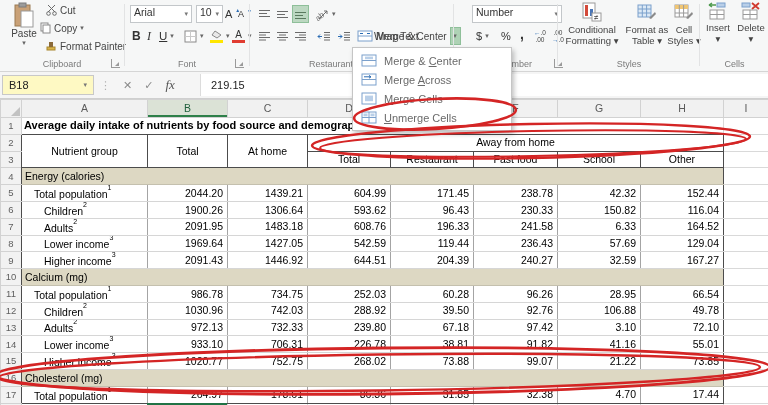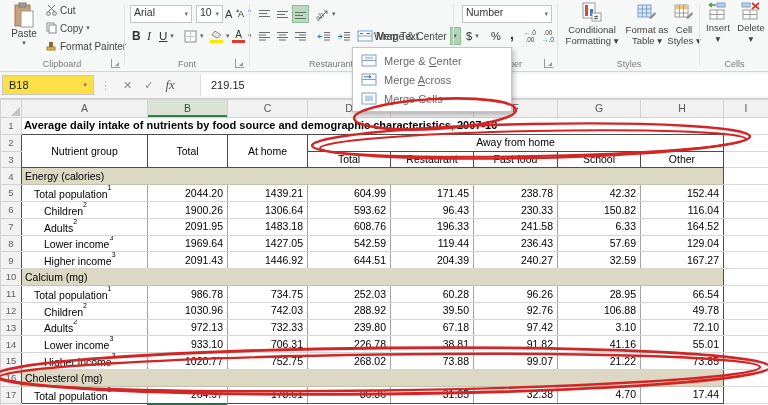--- a/index.html
+++ b/index.html
@@ -27,21 +27,21 @@
   .decbtn { display:flex; flex-direction:column; font-size:6.5px; line-height:7px; color:#444; text-align:center; }
   .decbtn .bluearr { color:#2b6cb3; }
   .glyph-b { font-weight:bold; font-size:12px; color:#333; }
   .glyph-i { font-style:italic; font-family:"Liberation Serif",serif; font-size:12px; color:#333; }
   .glyph-u { text-decoration:underline; font-size:11.5px; color:#333; }
   .colorbar { display:flex; flex-direction:column; align-items:center; line-height:9px; font-size:10px; color:#333; }
   .colorbar .bar { width:13px; height:3px; margin-top:1px; }
 
   
   .fbar { position:absolute; left:0; top:72px; width:768px; height:27px; background:#f5f5f5; border-bottom:1px solid #cfcfcf; z-index:9; }
-  .namebox { position:absolute; left:2px; top:3px; width:92px; height:20px; background:#fde047; border:1px solid #c8c8c8; display:flex; align-items:center; font-size:11px; color:#222; padding:0 6px; }
+  .namebox { position:absolute; left:2px; top:3px; width:92px; height:20px; background:#fef9c3; border:1px solid #c8c8c8; display:flex; align-items:center; font-size:11px; color:#222; padding:0 6px; }
   .namebox .dd { margin-left:auto; font-size:7px; color:#777; }
   .fbtns { position:absolute; left:100px; top:3px; height:20px; display:flex; align-items:center; gap:12px; font-size:11px; color:#8a8a8a; }
   .fx { font-style:italic; font-family:"Liberation Serif",serif; font-size:13px; color:#555; }
   .ffield { position:absolute; left:200px; top:2px; width:568px; height:22px; background:#fff; border-left:1px solid #dcdcdc; display:flex; align-items:center; font-size:11px; color:#222; padding-left:10px; }
 
   
   .sheet { position:absolute; left:0; top:99px; width:768px; height:306px; overflow:hidden; background:#fff; z-index:1; }
   table { border-collapse:collapse; table-layout:fixed; width:768px; }
   td { height:16.8px; padding:0 3px; font-size:10.5px; color:#000; white-space:nowrap; overflow:hidden; vertical-align:middle; line-height:1; }
   tr.hr td { height:18px; }
@@ -90,21 +90,21 @@
         <span class="dd" style="font-size:7px;color:#666;">▾</span>
       </div>
       <div class="rbtn" style="left:46px;top:4px;">
         <svg width="11" height="12" viewBox="0 0 11 12">
           <path d="M2,1 L9,8 M9,1 L2,8" stroke="#6b6b6b" fill="none"></path>
           <circle cx="2.5" cy="9.5" r="1.8" stroke="#6b6b6b" fill="none"></circle>
           <circle cx="8.5" cy="9.5" r="1.8" stroke="#6b6b6b" fill="none"></circle>
         </svg>
         <span>Cut</span>
       </div>
-      <div class="rbtn" style="left:46px;top:22px;">
+      <div class="rbtn" style="left:40px;top:22px;">
         <svg width="11" height="12" viewBox="0 0 11 12">
           <rect x="1" y="1" width="7" height="8" fill="#fff" stroke="#8a8a8a"></rect>
           <rect x="3" y="3" width="7" height="8" fill="#fff" stroke="#8a8a8a"></rect>
         </svg>
         <span>Copy</span>
         <span class="dd">▾</span>
       </div>
       <div class="rbtn" style="left:46px;top:40px;">
         <svg width="11" height="12" viewBox="0 0 11 12">
           <rect x="1" y="7" width="8" height="3" fill="#d9b44a" stroke="#a8862e"></rect>
@@ -237,21 +237,21 @@
         </svg>
         <span>Merge &amp; Center</span>
         <span class="arrowbox">
             <span class="dd">▾</span>
           </span>
       </div>
       <div class="glabel" style="left:30px;width:100px;">Restaurant</div>
     </div>
     <div class="vsep" style="left:453px;"></div>
 
-    <div class="rgroup" style="left:455px;width:102px;">
+    <div class="rgroup" style="left:465px;width:102px;">
       <div class="combo" style="left:7px;top:5px;width:90px;height:18px;">
         <span>Number</span>
         <span class="dd">▾</span>
       </div>
       <div class="rbtn" style="left:11px;top:27px;height:18px;">
         <span style="font-size:11px;color:#333;">$</span>
         <span class="dd">▾</span>
       </div>
       <div class="rbtn" style="left:36px;top:27px;height:18px;">
         <span style="font-size:11px;color:#333;">%</span>
@@ -584,20 +584,29 @@
       </svg>
       <span><span>Merge </span><span class="accel">A</span><span>cross</span></span>
     </div>
     <div class="mitem">
       <svg width="16" height="13" viewBox="0 0 16 13">
         <rect x="1" y="1" width="14" height="11" fill="#fff" stroke="#7ba0cc"></rect>
         <rect x="4" y="3.6" width="8" height="5.6" fill="#b9cfe8"></rect>
       </svg>
       <span><span></span><span class="accel">M</span><span>erge Cells</span></span>
     </div>
+    <div class="mitem">
+      <svg width="16" height="13" viewBox="0 0 16 13">
+        <rect x="1" y="1" width="14" height="11" fill="#fff" stroke="#7ba0cc"></rect>
+        <path d="M8,1 V12 M1,6.5 H15" stroke="#7ba0cc"></path>
+        <rect x="2.5" y="2.5" width="4" height="2.8" fill="#b9cfe8"></rect>
+        <rect x="9.5" y="2.5" width="4" height="2.8" fill="#b9cfe8"></rect>
+      </svg>
+      <span><span></span><span class="accel">U</span><span>nmerge Cells</span></span>
+    </div>
   </div>
 
   <svg class="annot" width="768" height="405" viewBox="0 0 768 405">
     <g fill="none" stroke="#d42525" stroke-linecap="round">
       <ellipse cx="435" cy="114" rx="81" ry="15" stroke-width="2.6" transform="rotate(-3 435 114)"></ellipse>
       <ellipse cx="531" cy="141" rx="219" ry="17" stroke-width="2.4" transform="rotate(-1.2 531 141)"></ellipse>
       <ellipse cx="533" cy="143.5" rx="213" ry="12.5" stroke-width="2" transform="rotate(-1.2 533 143.5)"></ellipse>
       <ellipse cx="383" cy="371" rx="387" ry="23" stroke-width="2.8" transform="rotate(-0.6 383 371)"></ellipse>
       <ellipse cx="379" cy="372.5" rx="381" ry="18" stroke-width="2.4" transform="rotate(-0.8 379 372.5)"></ellipse>
     </g>

